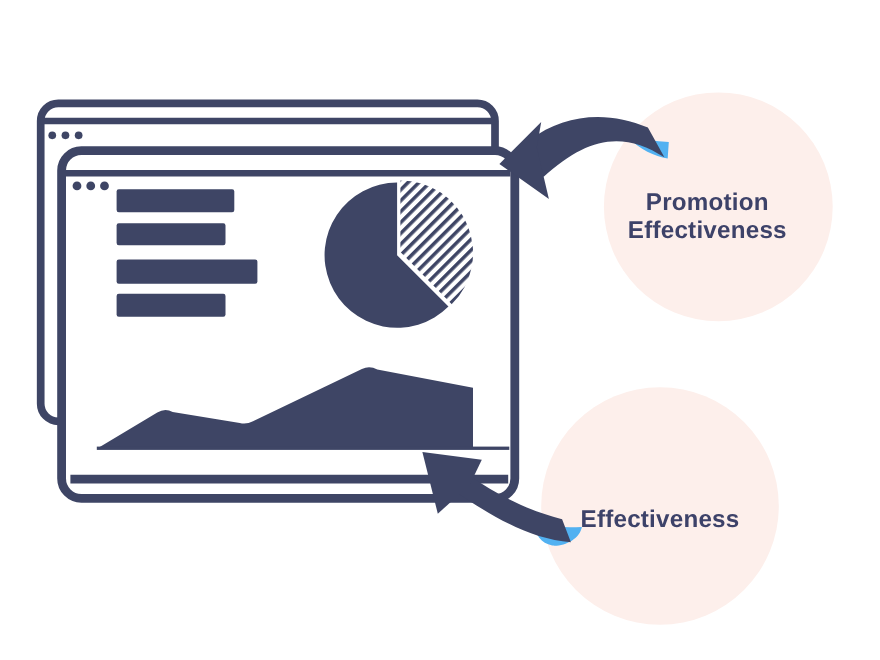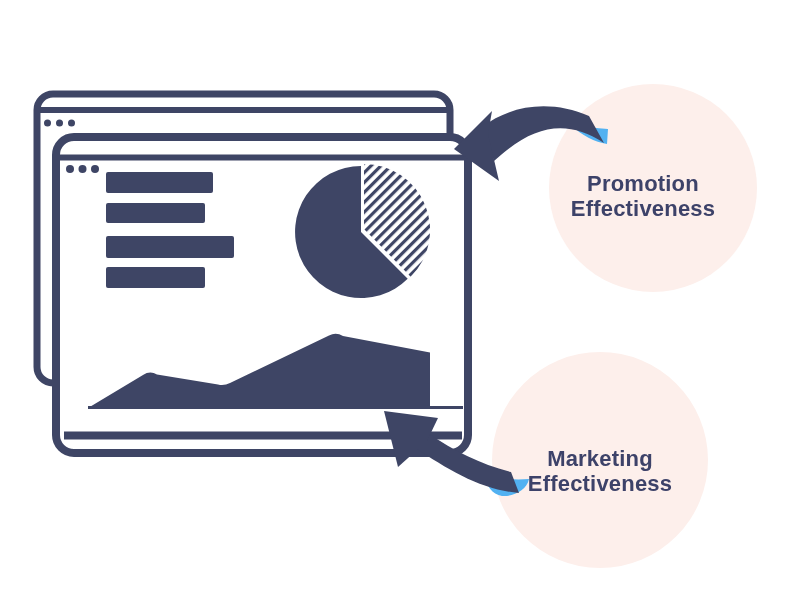--- a/index.html
+++ b/index.html
@@ -90,21 +90,20 @@
 
   <div class="badge badge-promotion">
     <div class="label">
       <div>Promotion</div>
       <div>Effectiveness</div>
     </div>
   </div>
 
   <div class="badge badge-marketing">
     <div class="label">
-      <div>Marketing</div>
       <div>Effectiveness</div>
     </div>
   </div>
 
   <svg class="layer-arrows" width="800" height="600" viewBox="0 0 800 600">
 
     <g>
       <path d="M 570 124 C 582 136 595 142 607 144 L 608 129 C 596 128 583 127 570 124 Z" class="fill-blue"></path>
       <path d="M 482 127 C 512 104 552 100 589 116 L 604 143 C 567 119 534 124 494 161 Z" class="fill-navy"></path>
       <path d="M 454 149 L 492 111 L 488 134 L 499 181 Z" class="fill-navy"></path>

